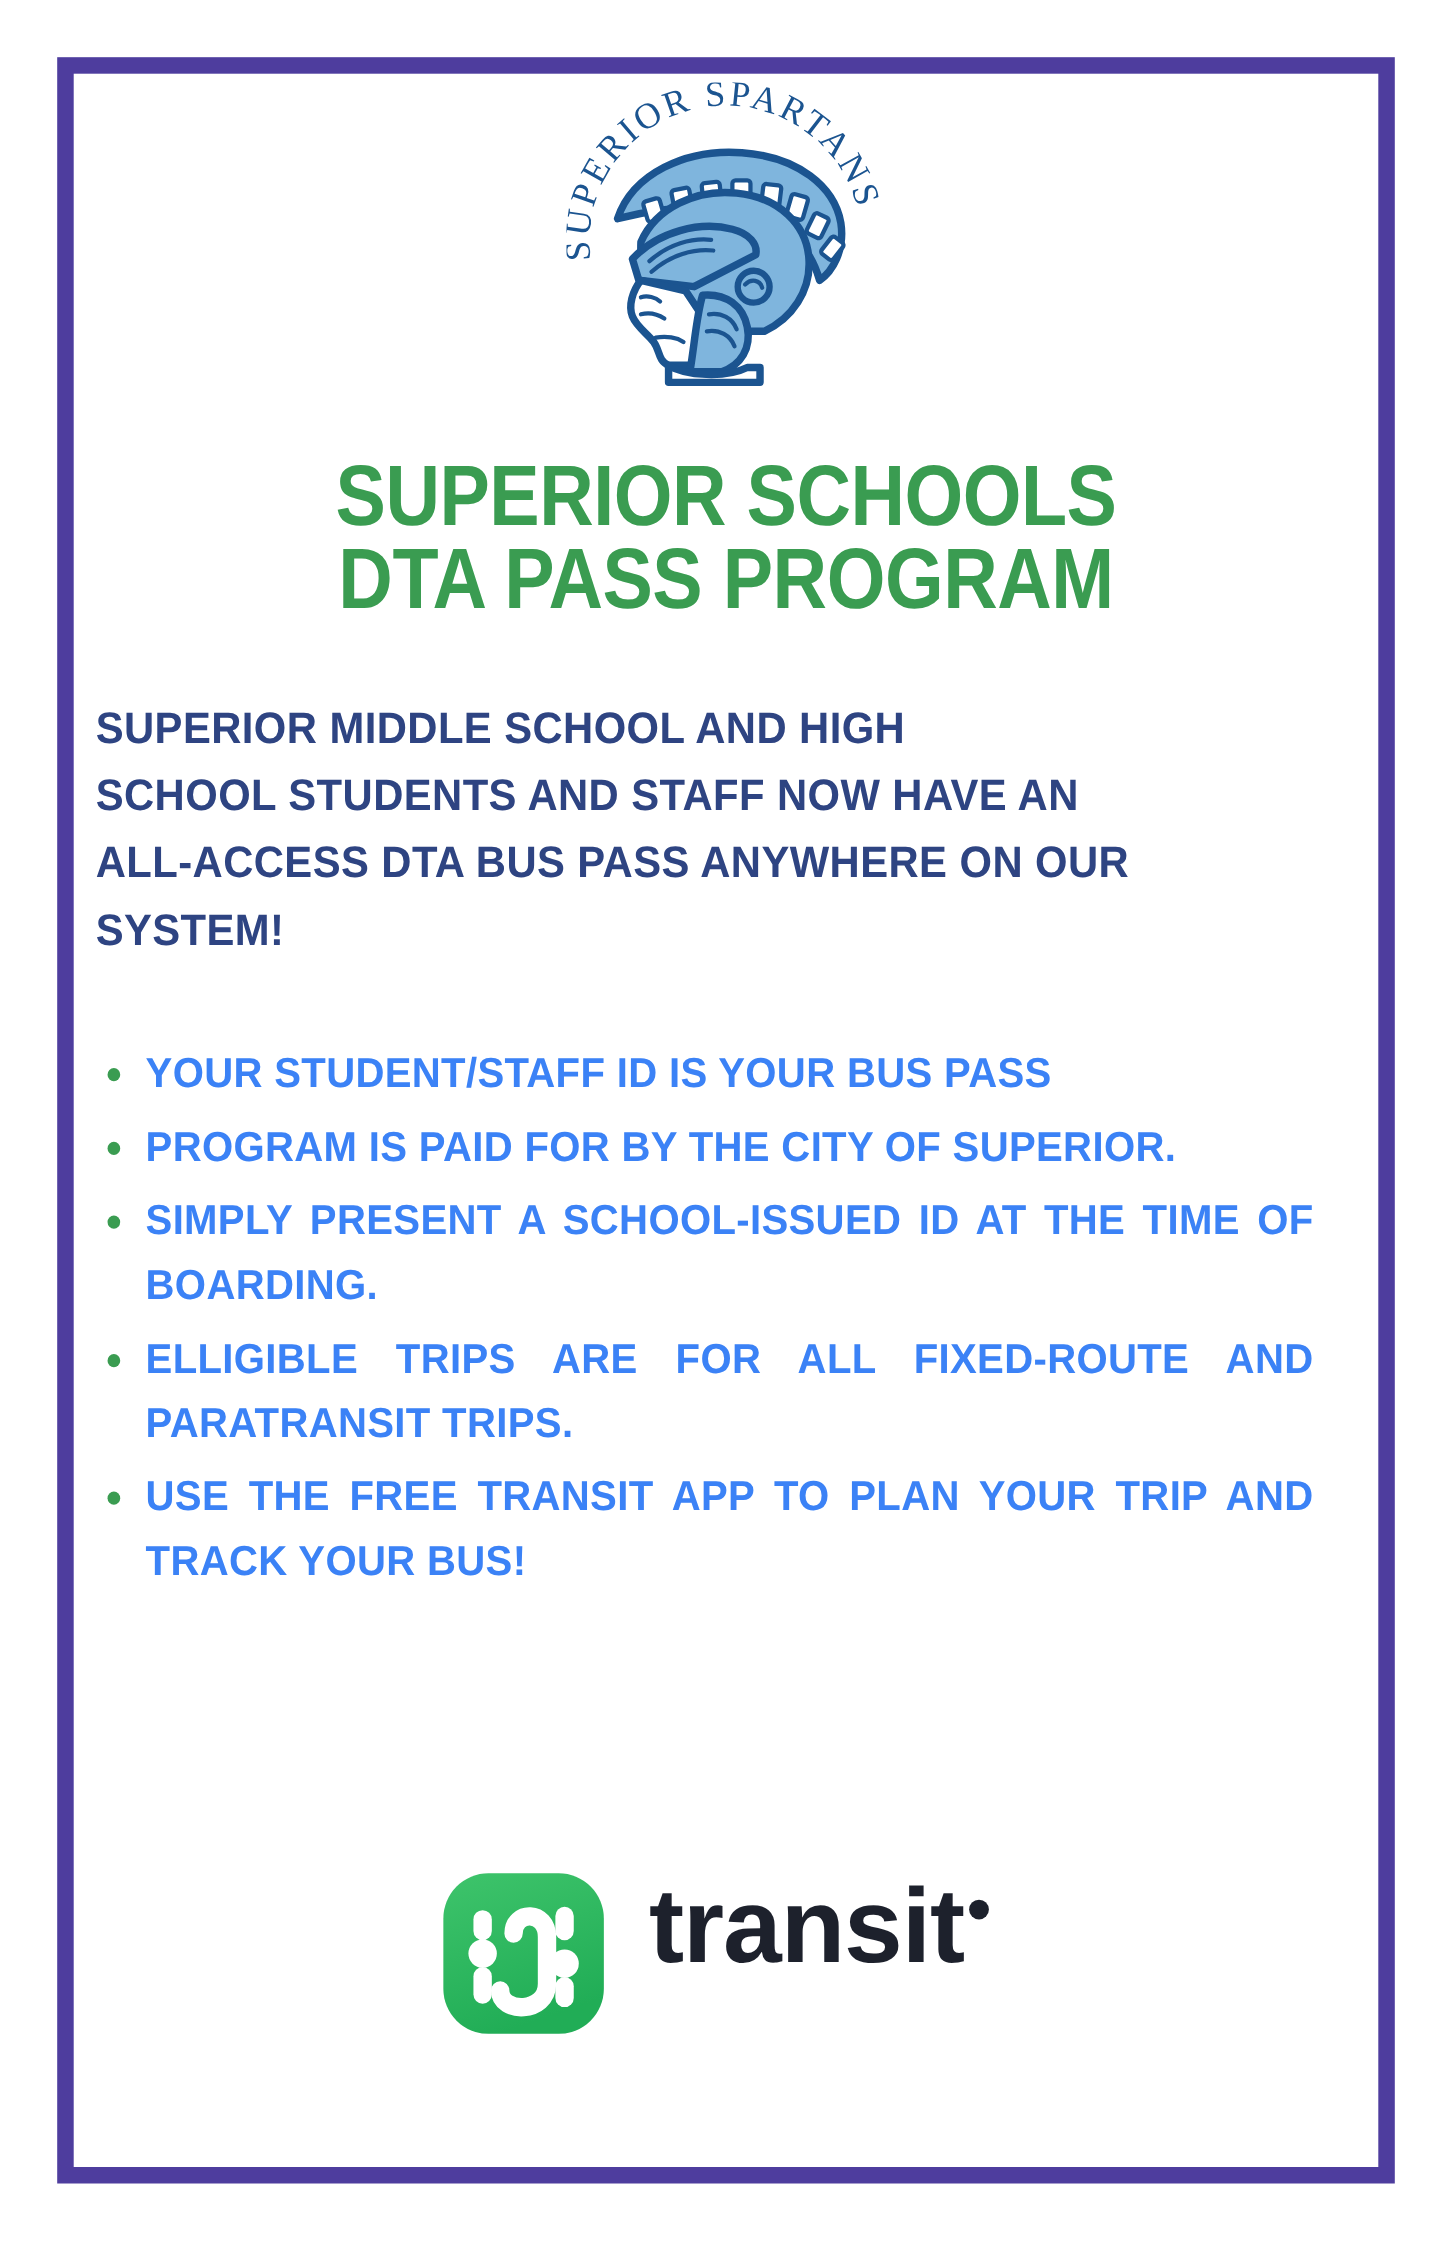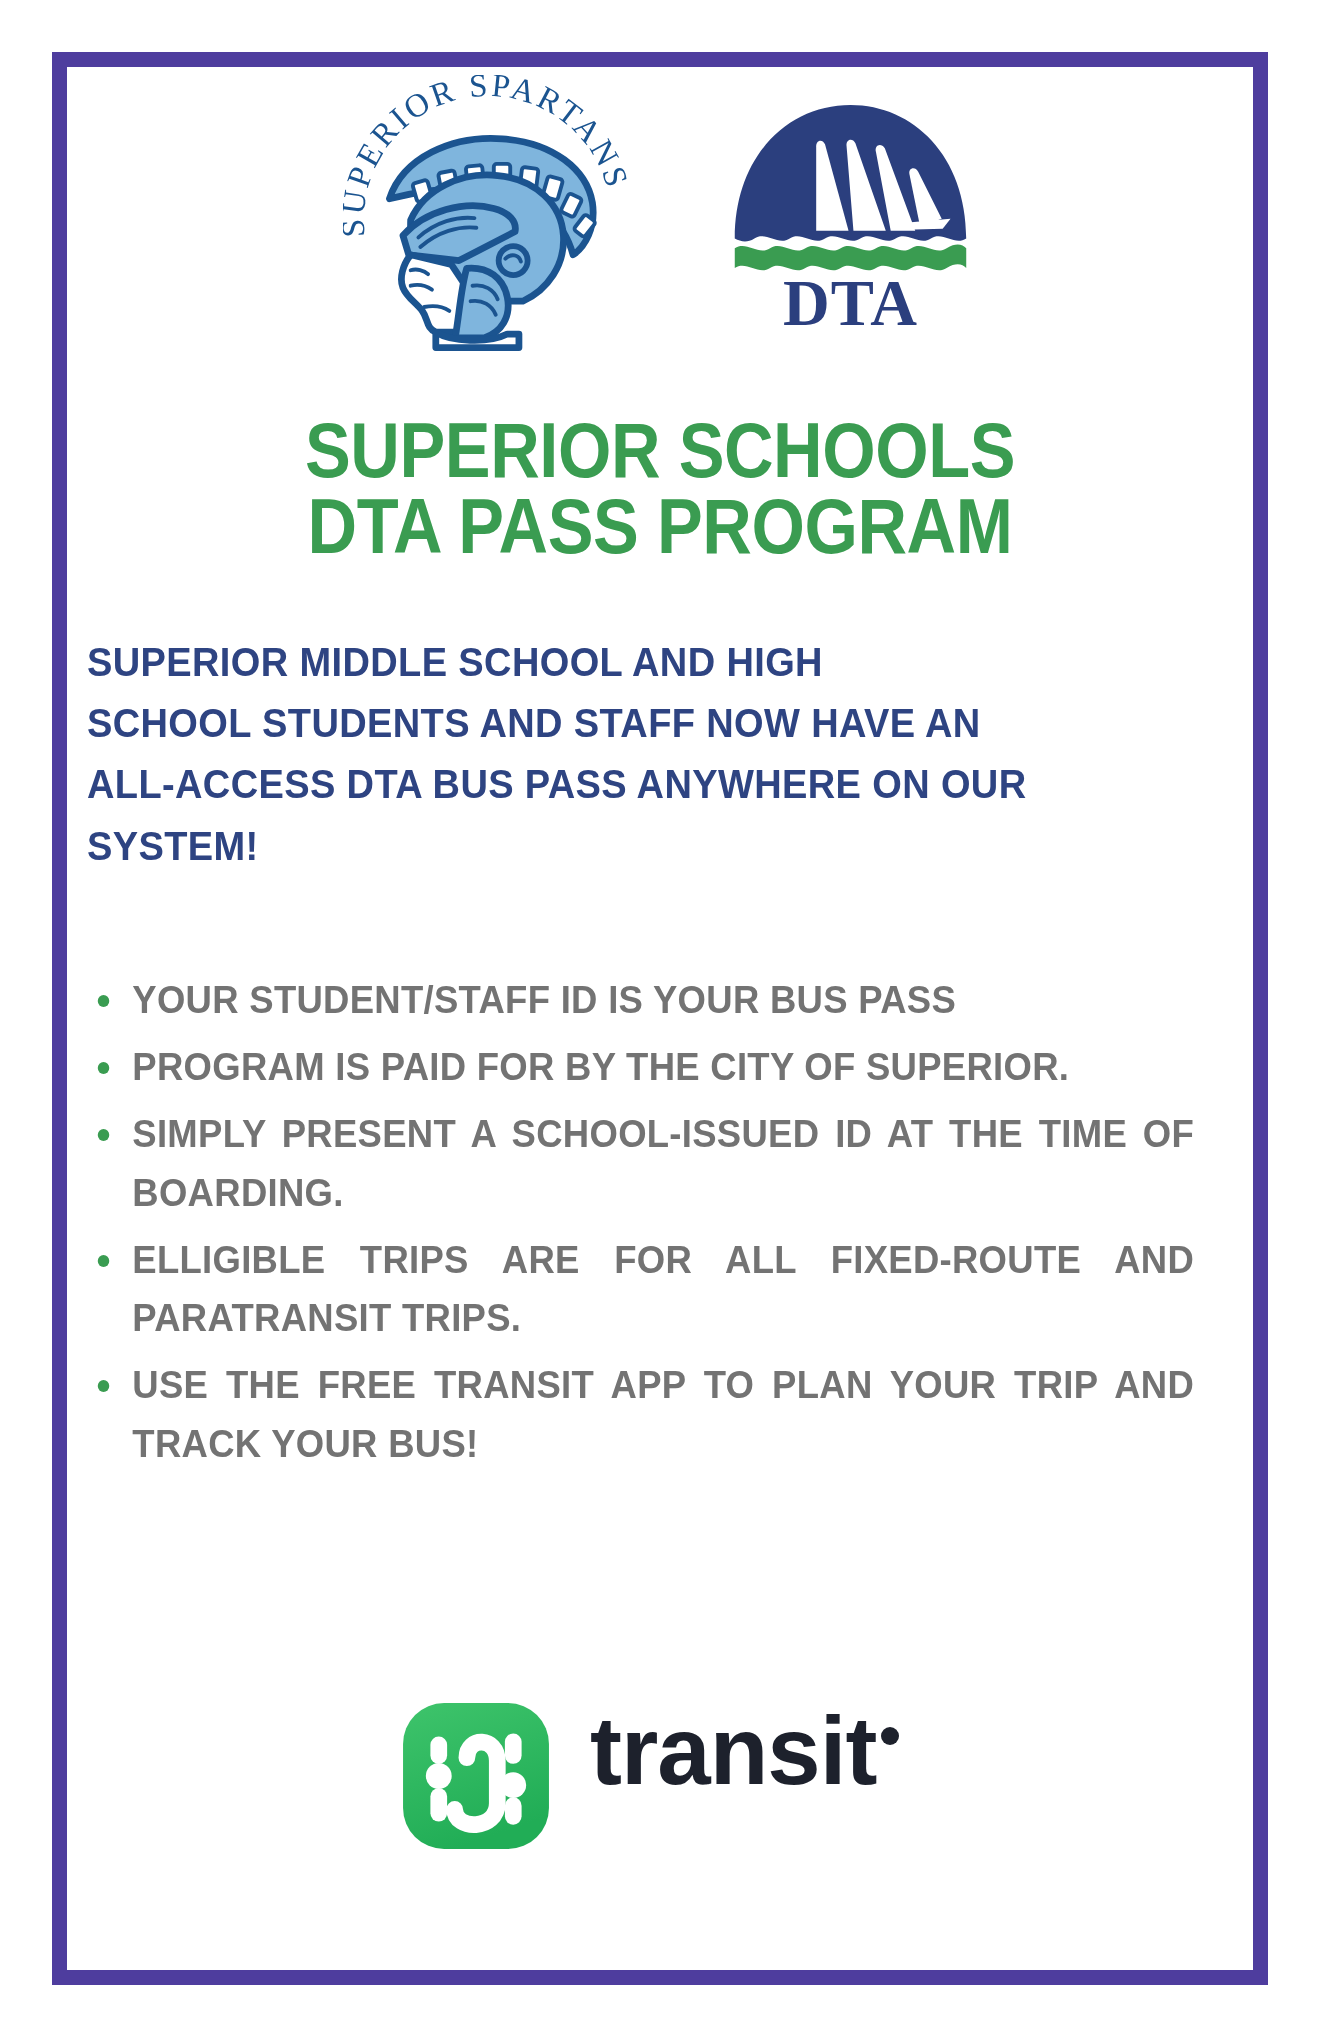--- a/index.html
+++ b/index.html
@@ -93,26 +93,26 @@
     letter-spacing: 0.4px;
     transform: scaleX(0.95);
     transform-origin: left top;
   }
   .intro .lastline { text-align: left; }
 
   
   .bullets {
     position: absolute;
     left: 25px;
-    top: 904px;
+    top: 880px;
     width: 1148px;
     list-style: none;
     margin: 0;
     padding: 0;
-    color: #737373;
+    color: #3b82f6;
   }
   .bullet {
     position: relative;
     padding-left: 42px;
     margin-bottom: 8px;
     font-weight: bold;
     font-size: 38px;
     line-height: 1.55;
     letter-spacing: 0.3px;
     text-align: justify;
@@ -206,56 +206,20 @@
             <path d="M132,234 C144,232 154,238 158,248"></path>
           </g>
 
           <circle cx="176" cy="192" r="15" fill="#7fb5dd" stroke="#1b5490" stroke-width="6"></circle>
           <path d="M168,190 C174,184 182,186 184,193" stroke="#1b5490" stroke-width="4" fill="none" stroke-linecap="round"></path>
 
           <path d="M96,266 C112,276 150,278 170,268 L182,268 L182,282 L96,282 Z" fill="#ffffff" stroke="#1b5490" stroke-width="7" stroke-linejoin="round"></path>
         </svg>
       </div>
 
-      <div class="dta-logo">
-        <svg viewBox="0 0 260 250" xmlns="http://www.w3.org/2000/svg">
-
-          <path d="M12,152
-                   C12,68 66,16 130,16
-                   C194,16 248,68 248,152
-                   C236,160 224,144 212,152
-                   C200,160 188,144 176,152
-                   C164,160 152,144 140,152
-                   C128,160 116,144 104,152
-                   C92,160 80,144 68,152
-                   C56,160 44,144 32,152
-                   C24,157 18,155 12,152 Z" fill="#2b3f7e"></path>
-
-          <g fill="#ffffff">
-            <path d="M95,144 L95,58 C95,52 101,50 104,56 L128,144 Z"></path>
-            <path d="M133,144 L126,58 C125,51 132,49 135,55 L166,144 Z"></path>
-            <path d="M171,144 L156,64 C154,57 161,54 165,60 L196,144 Z"></path>
-            <path d="M201,140 L190,86 C189,80 196,78 199,84 L223,132 L201,140 Z"></path>
-            <path d="M186,136 L232,132 L224,142 L186,143 Z"></path>
-          </g>
-
-          <path d="M12,162
-                   C24,154 36,170 48,162 C60,154 72,170 84,162
-                   C96,154 108,170 120,162 C132,154 144,170 156,162
-                   C168,154 180,170 192,162 C204,154 216,170 228,162
-                   C238,156 244,158 248,162
-                   L248,182
-                   C244,178 238,176 228,182 C216,190 204,174 192,182
-                   C180,190 168,174 156,182 C144,190 132,174 120,182
-                   C108,190 96,174 84,182 C72,190 60,174 48,182
-                   C36,190 24,174 12,182 Z" fill="#3a9c51"></path>
-
-          <text x="130" y="240" text-anchor="middle" font-family="Liberation Serif, serif" font-weight="bold" font-size="66" fill="#2b3f7e" letter-spacing="1">DTA</text>
-        </svg>
-      </div>
     </div>
 
     <div class="title-block">
       <span class="title-line">SUPERIOR SCHOOLS</span>
       <span class="title-line">DTA PASS PROGRAM</span>
     </div>
 
     <div class="intro">
       <div>SUPERIOR MIDDLE SCHOOL AND HIGH</div>
       <div>SCHOOL STUDENTS AND STAFF NOW HAVE AN</div>

